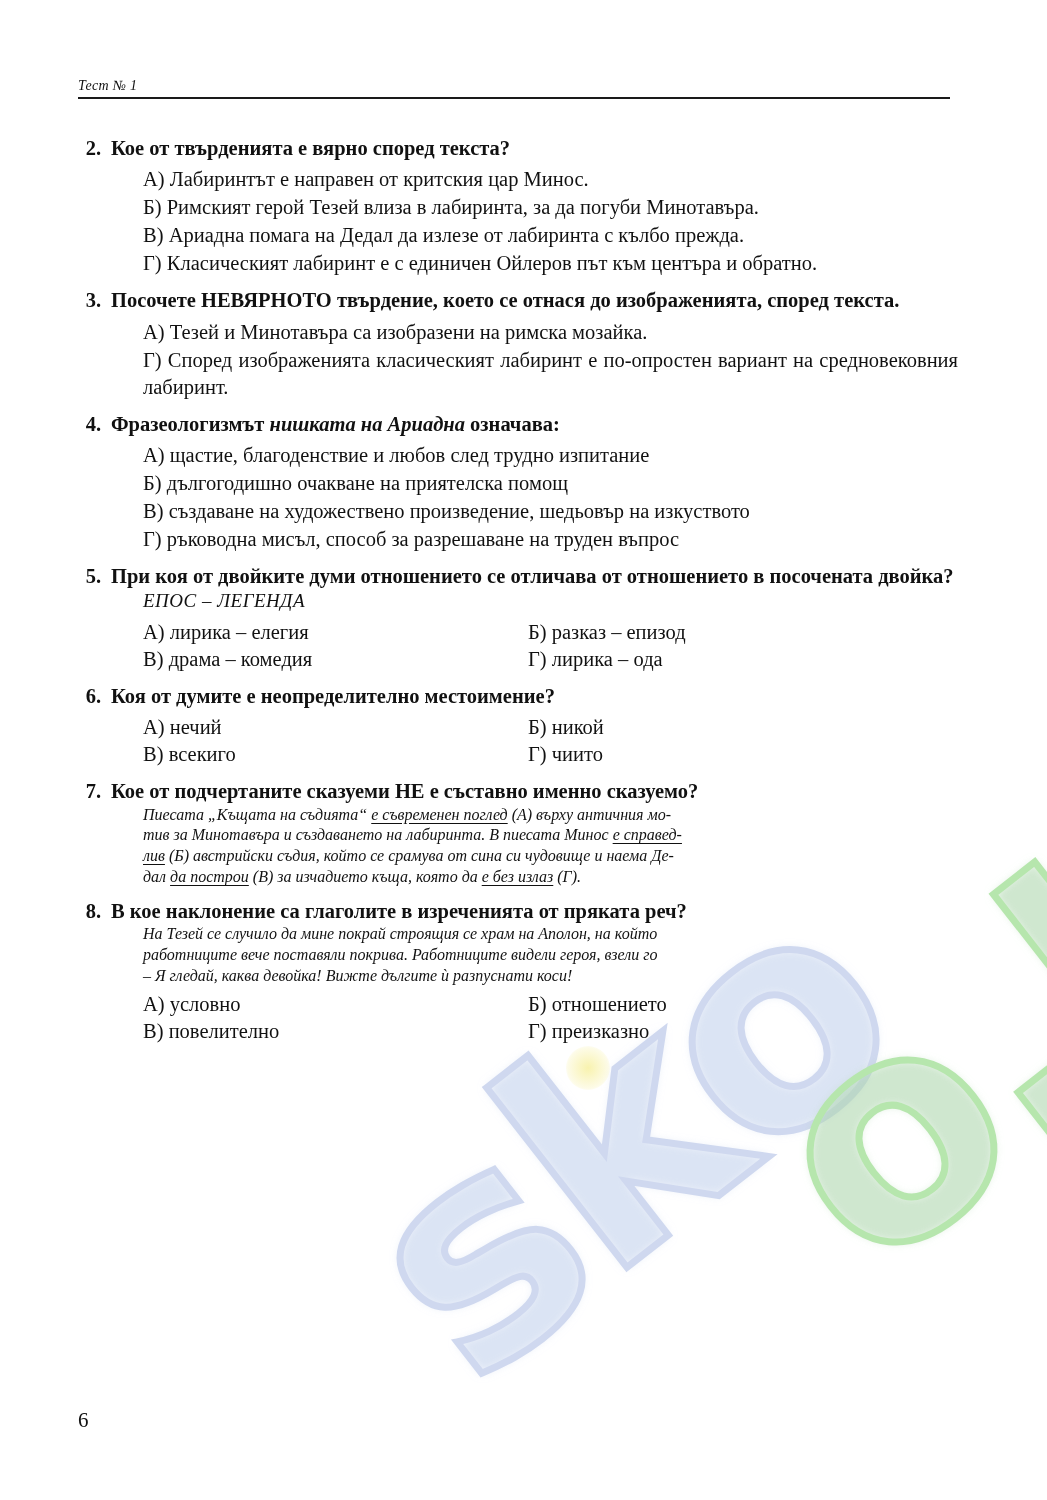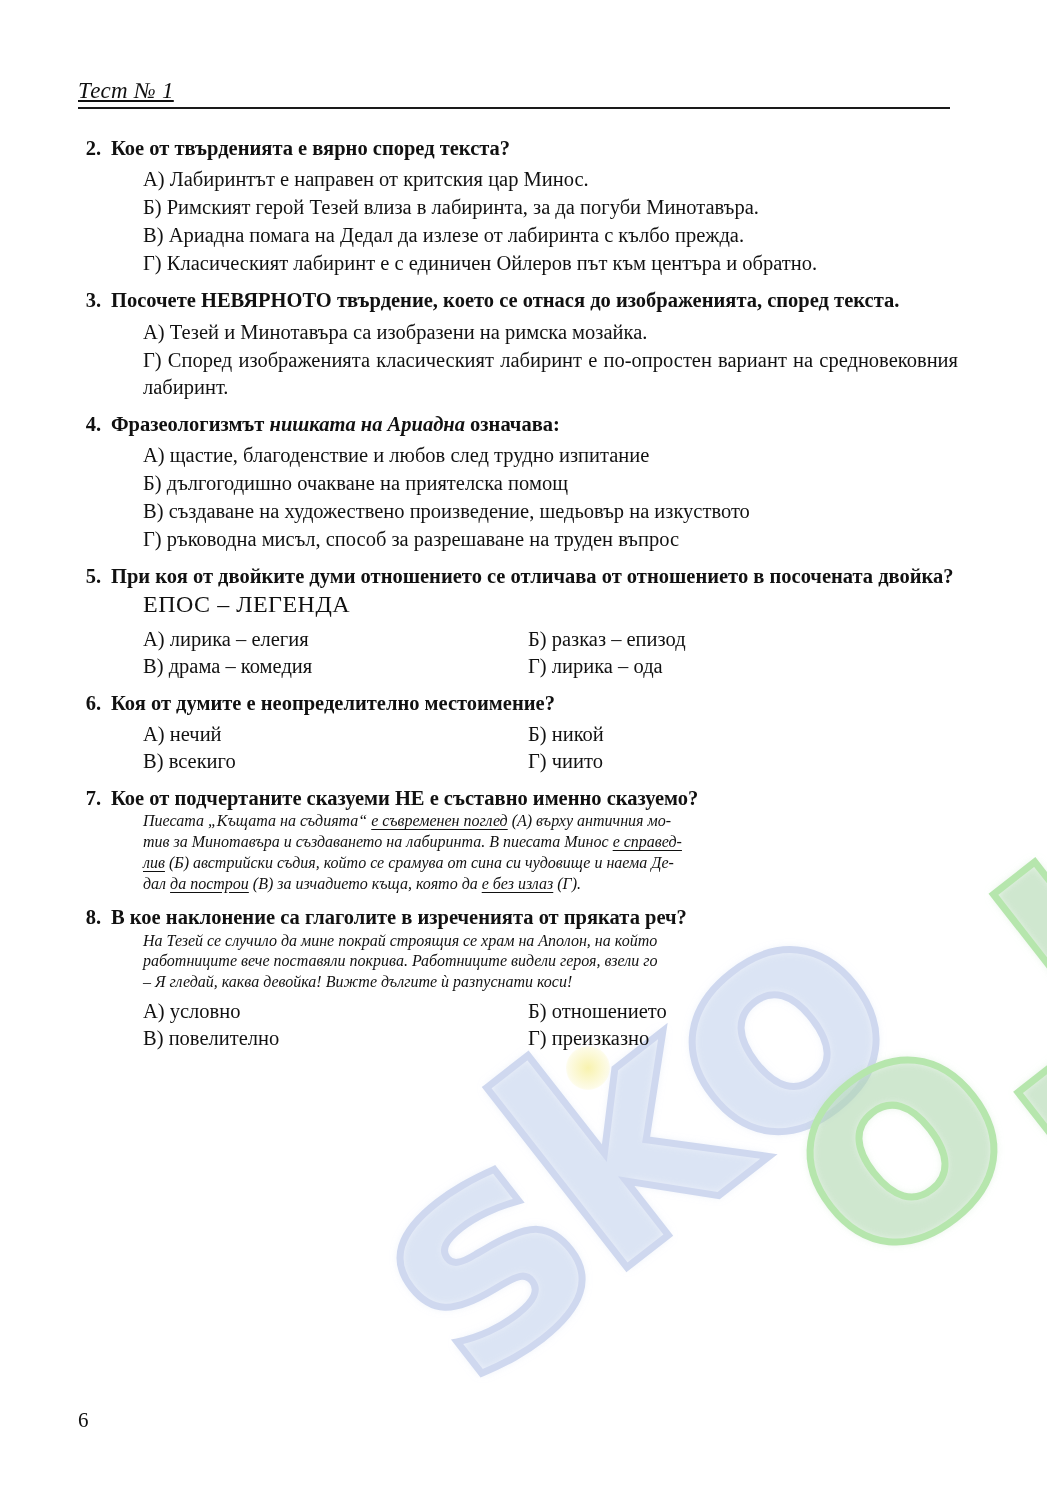--- a/index.html
+++ b/index.html
@@ -68,23 +68,22 @@
   }
 
   #header {
     position: absolute;
     left: 78px;
     top: 78px;
     width: 872px;
   }
   #header-title {
     font-style: italic;
-    font-size: 23px;
+    font-size: 14px;
     letter-spacing: 0.3px;
-    text-decoration: underline;
   }
   #header-rule {
     margin-top: 3px;
     border-bottom: 2px solid #1a1a1a;
     width: 872px;
   }
 
   #content {
     position: absolute;
     left: 78px;
@@ -144,21 +143,22 @@
     text-align: justify;
   }
   .passage .u {
     text-decoration: underline;
     text-underline-offset: 3px;
   }
   .passage-line { white-space: nowrap; }
 
   .stem-pair {
     padding-left: 65px;
-    font-size: 24px;
+    font-style: italic;
+    font-size: 19px;
     line-height: 1.3;
     letter-spacing: 0.5px;
   }
 
   #page-number {
     position: absolute;
     left: 78px;
     top: 1408px;
     font-size: 21px;
   }

